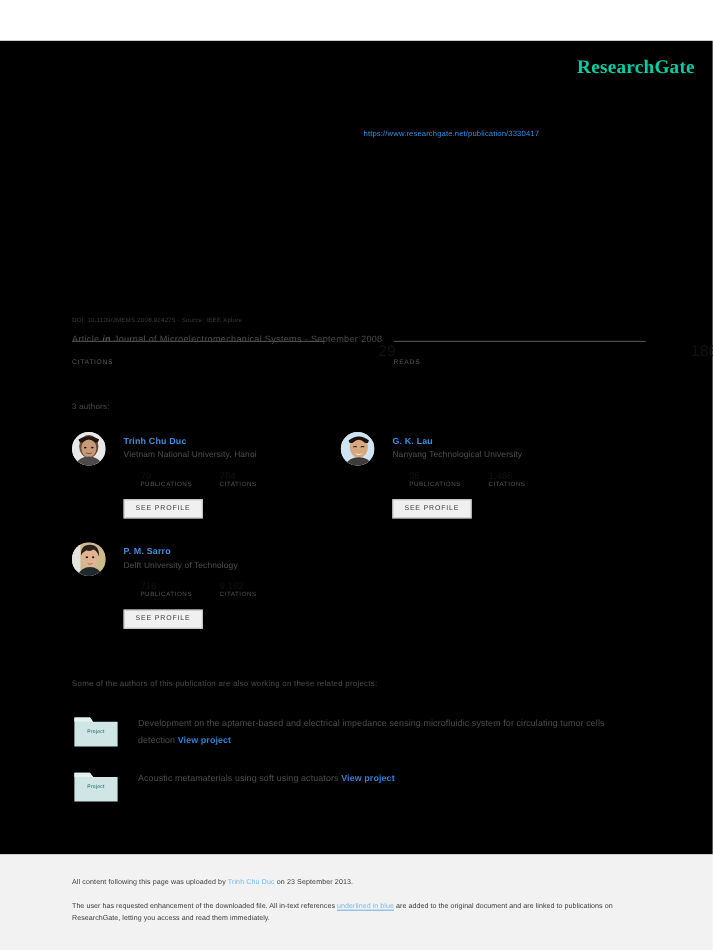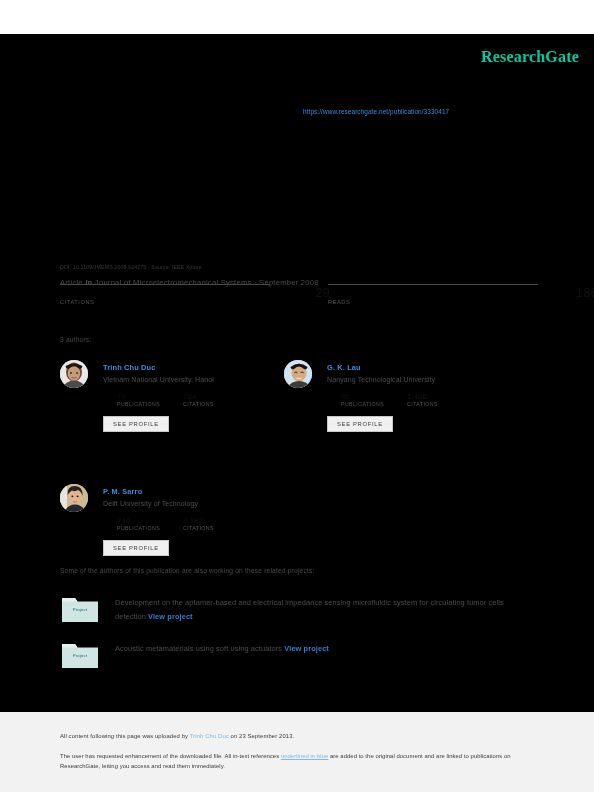--- a/index.html
+++ b/index.html
@@ -62,21 +62,21 @@
   }
 
   
   .authors-count {
     position:absolute; left:60px; top:336px;
     font-size:6.6px; color:#4a4a4a; letter-spacing:.2px;
   }
   .author { position:absolute; width:250px; height:80px; }
   .author.a0 { left:60px; top:360px; }
   .author.a1 { left:284px; top:360px; }
-  .author.a2 { left:60px; top:452px;margin-top:32px; }
+  .author.a2 { left:60px; top:452px; }
 
   .avatar {
     position:absolute; left:0; top:0;
     width:28px; height:28px; border-radius:50%;
     overflow:hidden; background:#b9b9b9;
   }
   .avatar svg { display:block; width:28px; height:28px; }
 
   .a-name {
     position:absolute; left:43px; top:3px;

